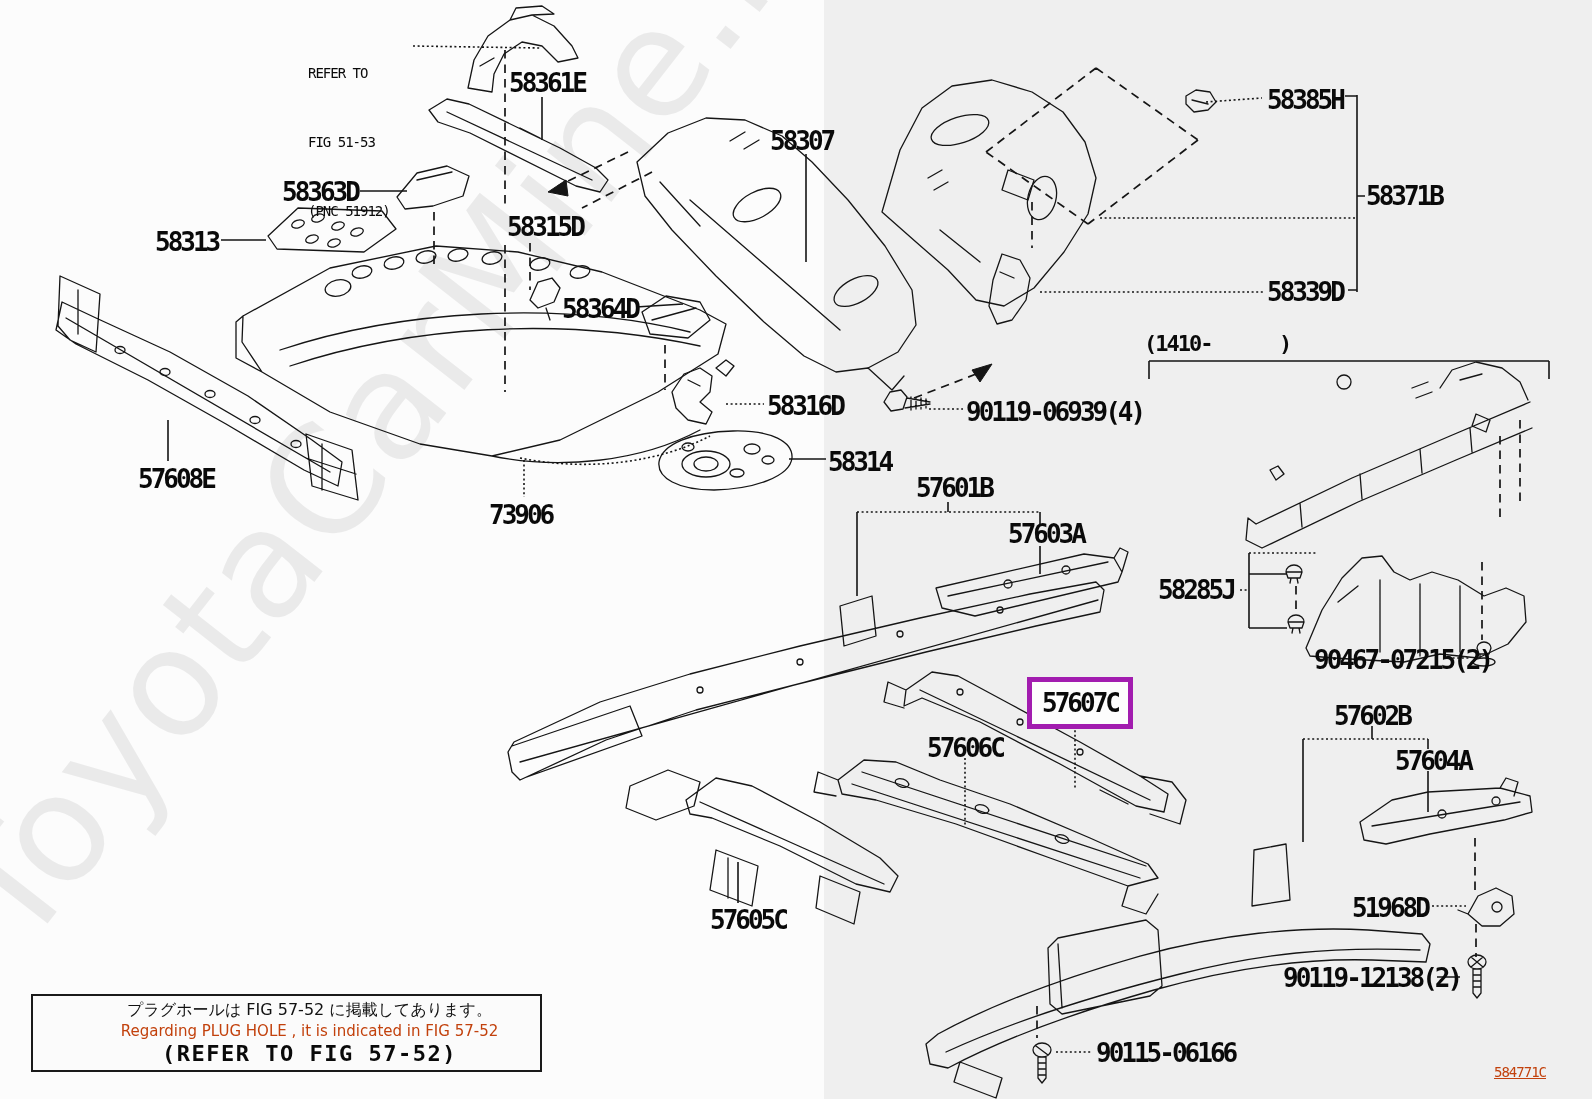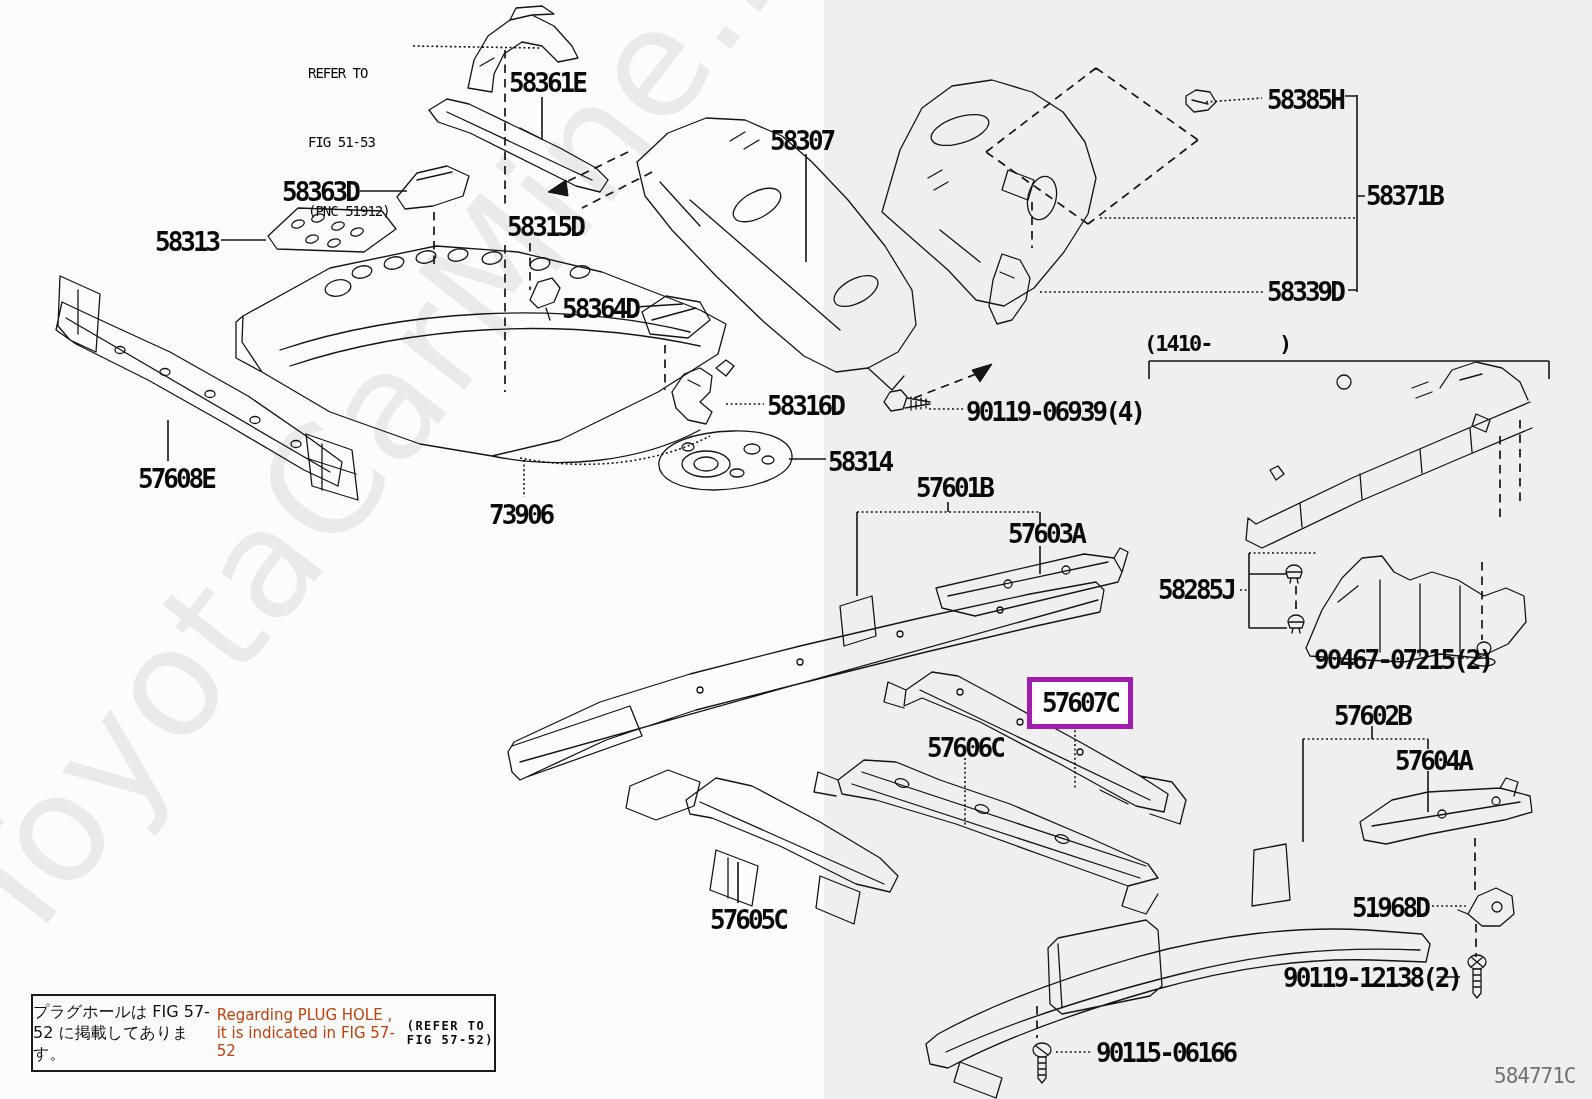--- a/index.html
+++ b/index.html
@@ -12,30 +12,30 @@
   svg#art{position:absolute;left:0;top:0;z-index:2;}
   .s{stroke-width:1.6;}
   .d1{stroke-width:1.6;stroke-dasharray:2 2.6;}
   .d2{stroke-width:1.7;stroke-dasharray:8.5 6;}
   .part{fill:none;stroke:#151515;stroke-width:1.3;stroke-linejoin:round;stroke-linecap:round;}
   .lbl{position:absolute;z-index:3;font-size:26px;font-weight:bold;letter-spacing:-3px;
        white-space:pre;color:#0a0a0a;}
   .lbl-sm{position:absolute;z-index:3;font-size:14px;font-weight:normal;letter-spacing:-1px;
        line-height:23px;white-space:pre;color:#0a0a0a;}
   #prod-range{font-size:22px;letter-spacing:-2px;}
-  #doc-num{position:absolute;z-index:3;font-size:21px;font-weight:400;letter-spacing:-1px;color:#737373;}
+  #doc-num{position:absolute;z-index:3;font-size:14px;font-weight:400;letter-spacing:-1px;color:#c2410c;text-decoration:underline;}
   #hl-box{position:absolute;z-index:4;border:5px solid #a21caf;background:#fdfdfd;
           display:flex;align-items:center;justify-content:center;}
   #hl-box span{font-size:26px;font-weight:bold;letter-spacing:-3px;color:#0a0a0a;}
   #note-box{position:absolute;left:31px;top:994px;width:461px;height:74px;z-index:3;
-            border:2px solid #1a1a1a;background:#fbfbfb;display:flex;flex-direction:row;
-            align-items:center;justify-content:center;gap:1px;}
+            border:2px solid #1a1a1a;background:#fbfbfb;display:flex;flex-direction:column;
+            align-items:center;justify-content:center;gap:1px;padding-left:46px;}
   #note-box .jp{font-family:"DejaVu Sans","Liberation Sans",sans-serif;font-size:16px;color:#111;}
   #note-box .en{font-family:"DejaVu Sans","Liberation Sans",sans-serif;font-size:15px;color:#c2410c;}
-  #note-box .ref{font-size:12px;font-weight:bold;letter-spacing:1.5px;color:#0a0a0a;}
+  #note-box .ref{font-size:22px;font-weight:bold;letter-spacing:1.5px;color:#0a0a0a;}
 </style>
 </head>
 <body>
 
 <div id="page">
 
   <div id="gray-panel"></div>
   <div id="watermark">ToyotaCarMine.ru</div>
 
   <svg id="art" width="1592" height="1099" viewBox="0 0 1592 1099">

